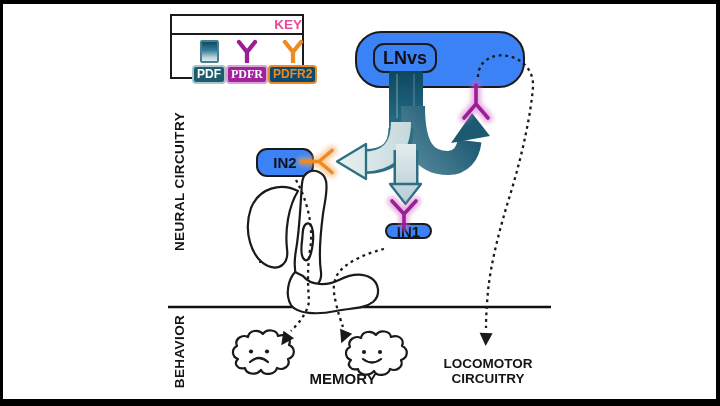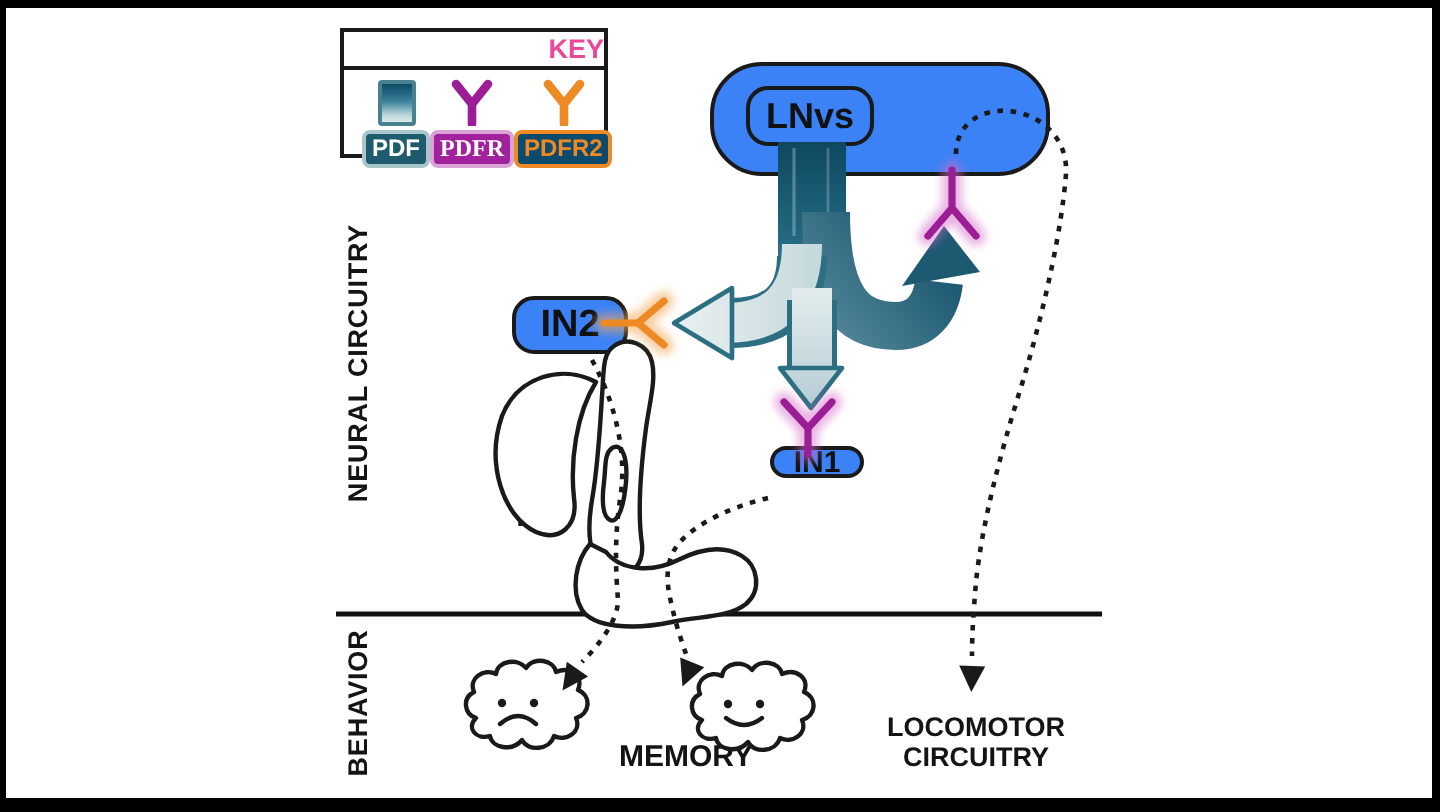--- a/index.html
+++ b/index.html
@@ -13,21 +13,21 @@
 
   .box { position:absolute; box-sizing:border-box; border:2.5px solid #1a1a1a;
          background:#3b82f6; display:flex; align-items:center; justify-content:center;
          color:#111; font-weight:600; }
 
   
   .keybox { position:absolute; left:170px; top:14px; width:134px; height:65px;
             box-sizing:border-box; border:2.5px solid #1a1a1a; background:#fff; }
   .keyhdr { height:17px; border-bottom:2.5px solid #1a1a1a; text-align:right;
             font-weight:700; font-size:13.5px; line-height:17px; color:#ec4899; }
-  .keyrow { display:flex; justify-content:space-between; padding:3px 7px 0 9px; }
+  .keyrow { display:flex; justify-content:space-between; padding:3px 7px 0 20px; }
   .keyitem { display:flex; flex-direction:column; align-items:center; }
   .glyphslot { height:25px; display:flex; align-items:flex-end; justify-content:center; }
   .swatch { width:19px; height:23px; box-sizing:border-box; border:2px solid #49808f;
             border-radius:2px;
             background:linear-gradient(#0d4a66, #39809a 45%, #bcd7db 82%, #dcebea); }
   .chip { margin-top:2px; font-weight:700; font-size:12px; line-height:13px;
           padding:1px 3px; border-radius:4px; border:2px solid; white-space:nowrap; }
   .chip-pdf   { background:#1d5b6d; border-color:#a9c7cb; color:#fff; }
   .chip-pdfr  { background:#a2219c; border-color:#d9a4d5; color:#fff;font-family:Liberation Serif, serif; }
   .chip-pdfr2 { background:#0c4a6e; border-color:#ee8a24; color:#ee8a24; }
@@ -41,21 +41,21 @@
   <div class="paper"></div>
 
   <div class="vlbl" style="left:99px; top:174px; width:160px; font-size:13.5px;">NEURAL CIRCUITRY</div>
   <div class="vlbl" style="left:129px; top:344px; width:100px; font-size:13.5px;">BEHAVIOR</div>
 
   <div class="box" style="left:355px; top:31px; width:170px; height:57px; border-radius:26px;"></div>
   <div class="box" style="left:373px; top:43px; width:64px; height:30px; border-radius:11px; font-size:18px;">
     <span>LNvs</span>
   </div>
 
-  <div class="box" style="left:256px; top:148px; width:58px; height:29px; border-radius:11px; font-size:19px;">
+  <div class="box" style="left:256px; top:148px; width:58px; height:29px; border-radius:11px; font-size:15px;">
     <span>IN2</span>
   </div>
   <div class="box" style="left:385px; top:223px; width:47px; height:16px; border-radius:11px; font-size:15px;">
     <span>IN1</span>
   </div>
 
   <div class="lbl" style="left:258px; top:248px; font-size:17px;">MB</div>
 
   <div class="lbl" style="left:279px; top:370px; width:80px; text-align:center; font-size:15px;margin-left:24px;">MEMORY</div>
   <div class="lbl" style="left:430px; top:356px; width:116px; text-align:center; font-size:13.5px; line-height:1.12;">LOCOMOTOR CIRCUITRY</div>

